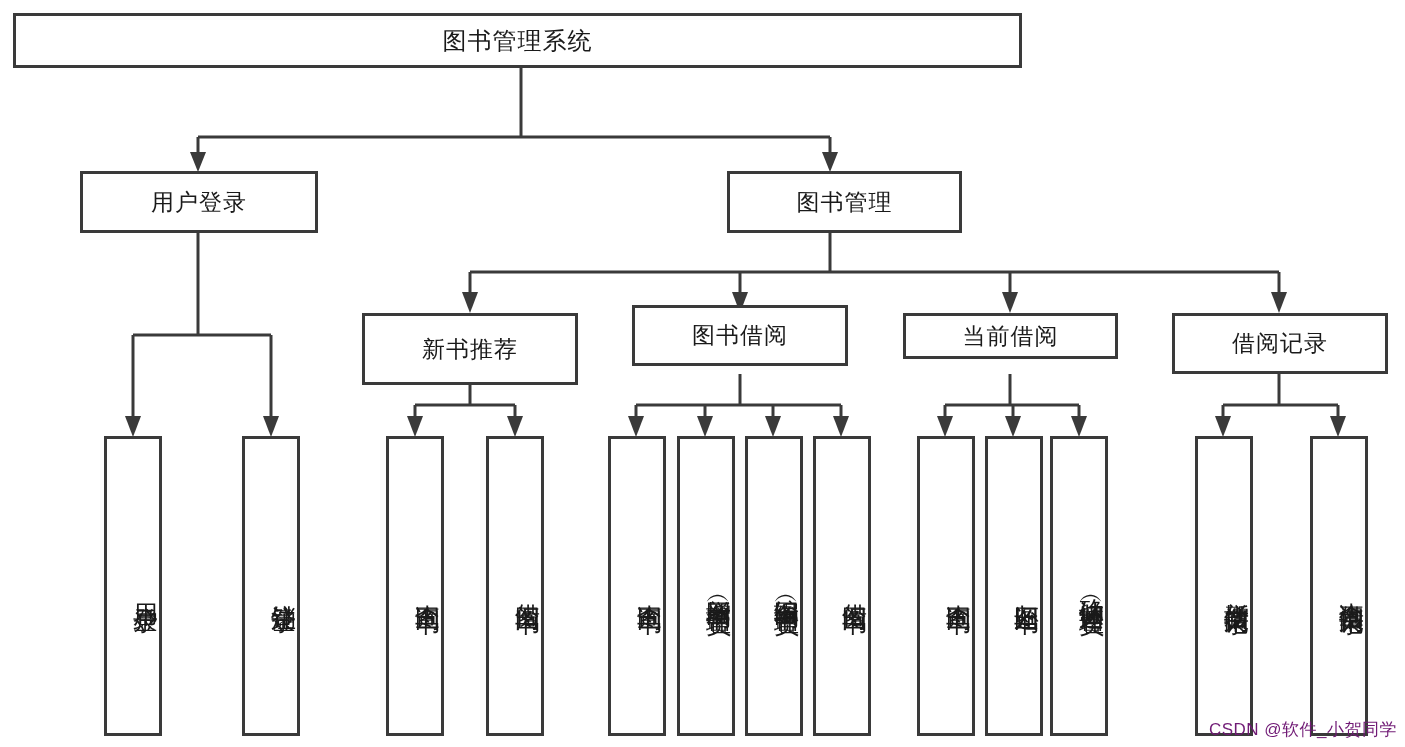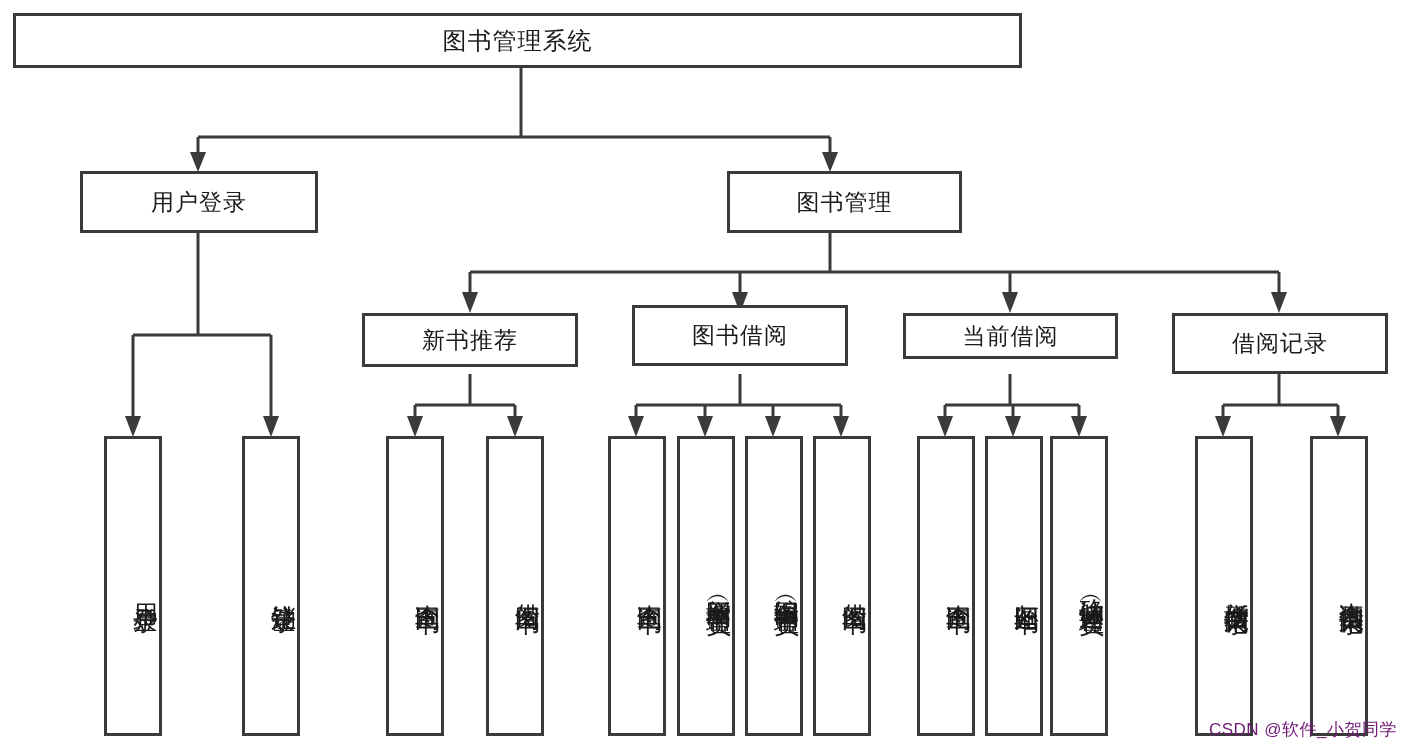--- a/index.html
+++ b/index.html
@@ -147,21 +147,21 @@
     <span class="txt">图书管理系统</span>
   </div>
 
   <div class="node horiz" style="left:80px; top:171px; width:238px; height:62px;">
     <span class="txt">用户登录</span>
   </div>
   <div class="node horiz" style="left:712px; top:171px; width:235px; height:62px;margin-left:15px;">
     <span class="txt">图书管理</span>
   </div>
 
-  <div class="node horiz" style="left:362px; top:313px; width:216px; height:54px;">
+  <div class="node horiz" style="left:362px; top:313px; width:216px; height:72px;">
     <span class="txt">新书推荐</span>
   </div>
   <div class="node horiz" style="left:632px; top:305px; width:216px; height:61px;align-items:center;">
     <span class="txt">图书借阅</span>
   </div>
   <div class="node horiz" style="left:903px; top:313px; width:215px; height:46px;">
     <span class="txt">当前借阅</span>
   </div>
   <div class="node horiz" style="left:1172px; top:313px; width:216px; height:61px;text-align:right;">
     <span class="txt">借阅记录</span>

